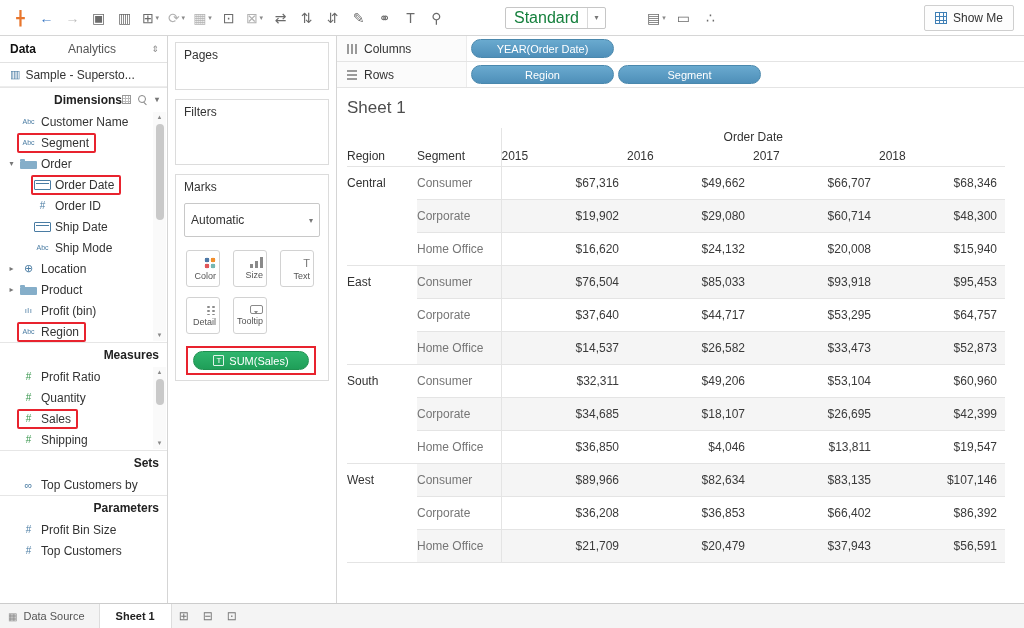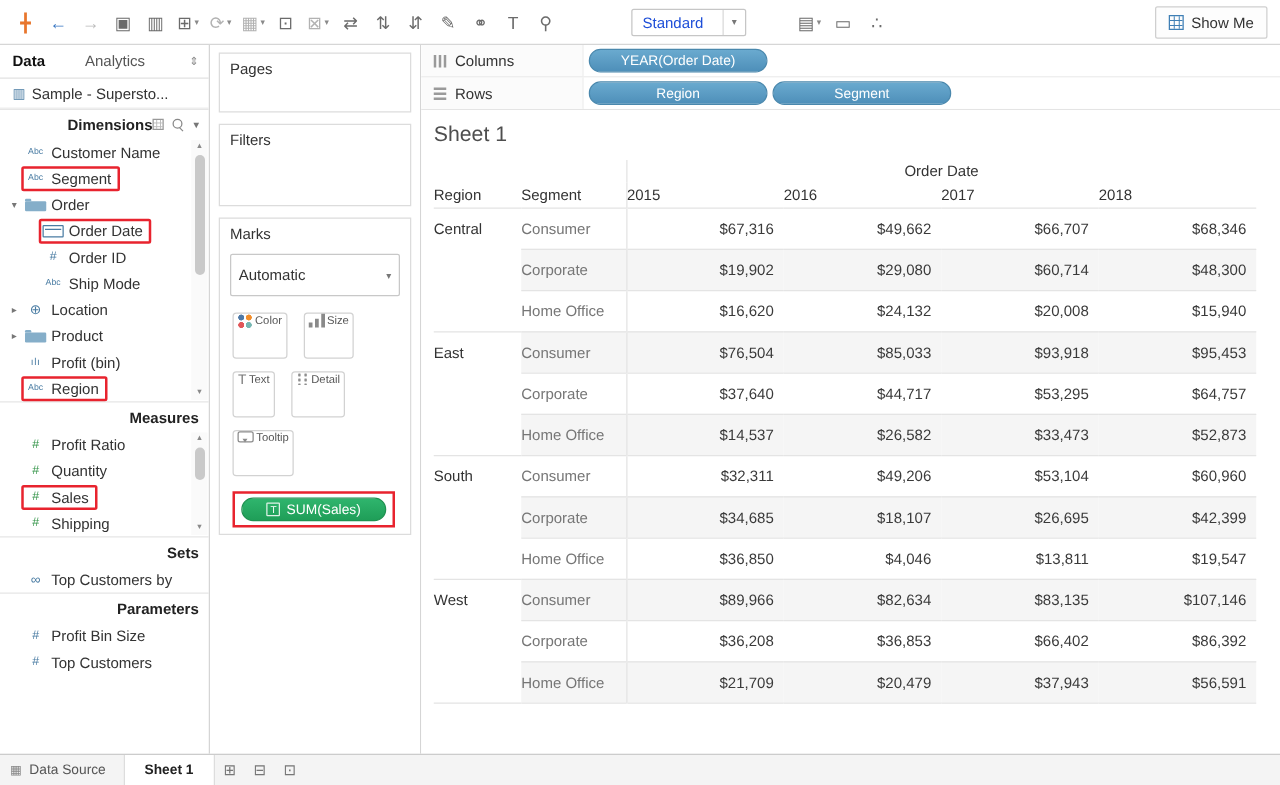--- a/index.html
+++ b/index.html
@@ -10,21 +10,21 @@
 
 .toolbar{flex:0 0 36px;display:flex;align-items:center;padding:0 8px;background:#fff;
   border-bottom:1px solid #d6d6d6}
 #tb-icons{display:flex;align-items:center;gap:1px}
 .tb-btn{display:inline-flex;align-items:center;justify-content:center;min-width:25px;height:26px;
   padding:0 3px;font-size:14px;color:#6b6b6b;border-radius:2px;cursor:default}
 .tb-caret{font-size:7px;color:#8a8a8a;margin-left:2px}
 .tb-sp60{width:56px}
 .fit-combo{display:flex;align-items:center;height:22px;border:1px solid #c6c6c6;border-radius:2px;
   background:#fff;padding:0 0 0 8px;min-width:92px;justify-content:space-between}
-.fit-val{font-size:12px;color:#1d4ed8}
+.fit-val{font-size:16px;color:#15803d}
 .fit-caret{width:18px;height:20px;display:flex;align-items:center;justify-content:center;
   border-left:1px solid #d9d9d9;font-size:8px;color:#777;margin-left:8px}
 #tb-right{display:flex;align-items:center;gap:2px;margin-left:38px}
 .tb-fill{flex:1}
 .showme{display:flex;align-items:center;gap:6px;height:26px;padding:0 10px;margin-right:2px;
   border:1px solid #cfcfcf;border-radius:2px;background:#fdfdfd;color:#333}
 .showme-ic{width:12px;height:12px;border:1px solid #3f7fb5;
   background:linear-gradient(#3f7fb5 1px,transparent 1px) 0 3px/100% 4px,
              linear-gradient(90deg,#3f7fb5 1px,transparent 1px) 3px 0/4px 100%}
 
@@ -82,21 +82,21 @@
 .card{border:1px solid #dcdcdc;margin-bottom:9px;padding:5px 8px;background:#fff}
 .card-title{color:#333}
 .card-pages{min-height:48px}
 .card-filters{min-height:66px}
 .card-marks{min-height:188px}
 .marktype{margin-top:9px;height:34px;border:1px solid #c8c8c8;border-radius:2px;background:#fff;
   display:flex;align-items:center;justify-content:space-between;padding:0 6px}
 .mt-caret{font-size:8px;color:#777}
 .mk-grid{display:flex;flex-wrap:wrap;gap:10px 13px;margin:13px 2px 12px 2px}
 .mk-btn{min-width:34px;height:37px;padding:0 3px;border:1px solid #d2d2d2;border-radius:3px;background:#fff;
-  display:flex;flex-direction:row;align-items:flex-start;justify-content:center;gap:2px}
+  display:flex;flex-direction:column;align-items:flex-end;justify-content:center;gap:2px}
 .mk-label{font-size:9px;color:#555}
 .mkic{height:12px;display:flex;align-items:center;justify-content:center}
 .mkic-color{width:12px;height:12px;
   background:radial-gradient(circle at 3px 3px,#4e79a7 2.2px,transparent 2.6px),
              radial-gradient(circle at 9px 3px,#f28e2b 2.2px,transparent 2.6px),
              radial-gradient(circle at 3px 9px,#e15759 2.2px,transparent 2.6px),
              radial-gradient(circle at 9px 9px,#76b7b2 2.2px,transparent 2.6px)}
 .mkic-size{width:13px;height:11px;
   background:linear-gradient(#8a8a8a,#8a8a8a) 0 100%/3px 4px no-repeat,
              linear-gradient(#8a8a8a,#8a8a8a) 5px 100%/3px 7px no-repeat,
@@ -243,20 +243,27 @@
               <span class="fbox">
                 <span class="fi fi-cal"></span>
                 <span class="flabel">Order Date</span>
               </span>
             </li>
             <li class="field-row ind">
               <span class="tw"></span>
               <span class="fbox">
                 <span class="fi fi-hash-blue">#</span>
                 <span class="flabel">Order ID</span>
+              </span>
+            </li>
+            <li class="field-row ind">
+              <span class="tw"></span>
+              <span class="fbox">
+                <span class="fi fi-cal"></span>
+                <span class="flabel">Ship Date</span>
               </span>
             </li>
             <li class="field-row ind">
               <span class="tw"></span>
               <span class="fbox">
                 <span class="fi fi-abc">Abc</span>
                 <span class="flabel">Ship Mode</span>
               </span>
             </li>
             <li class="field-row">

